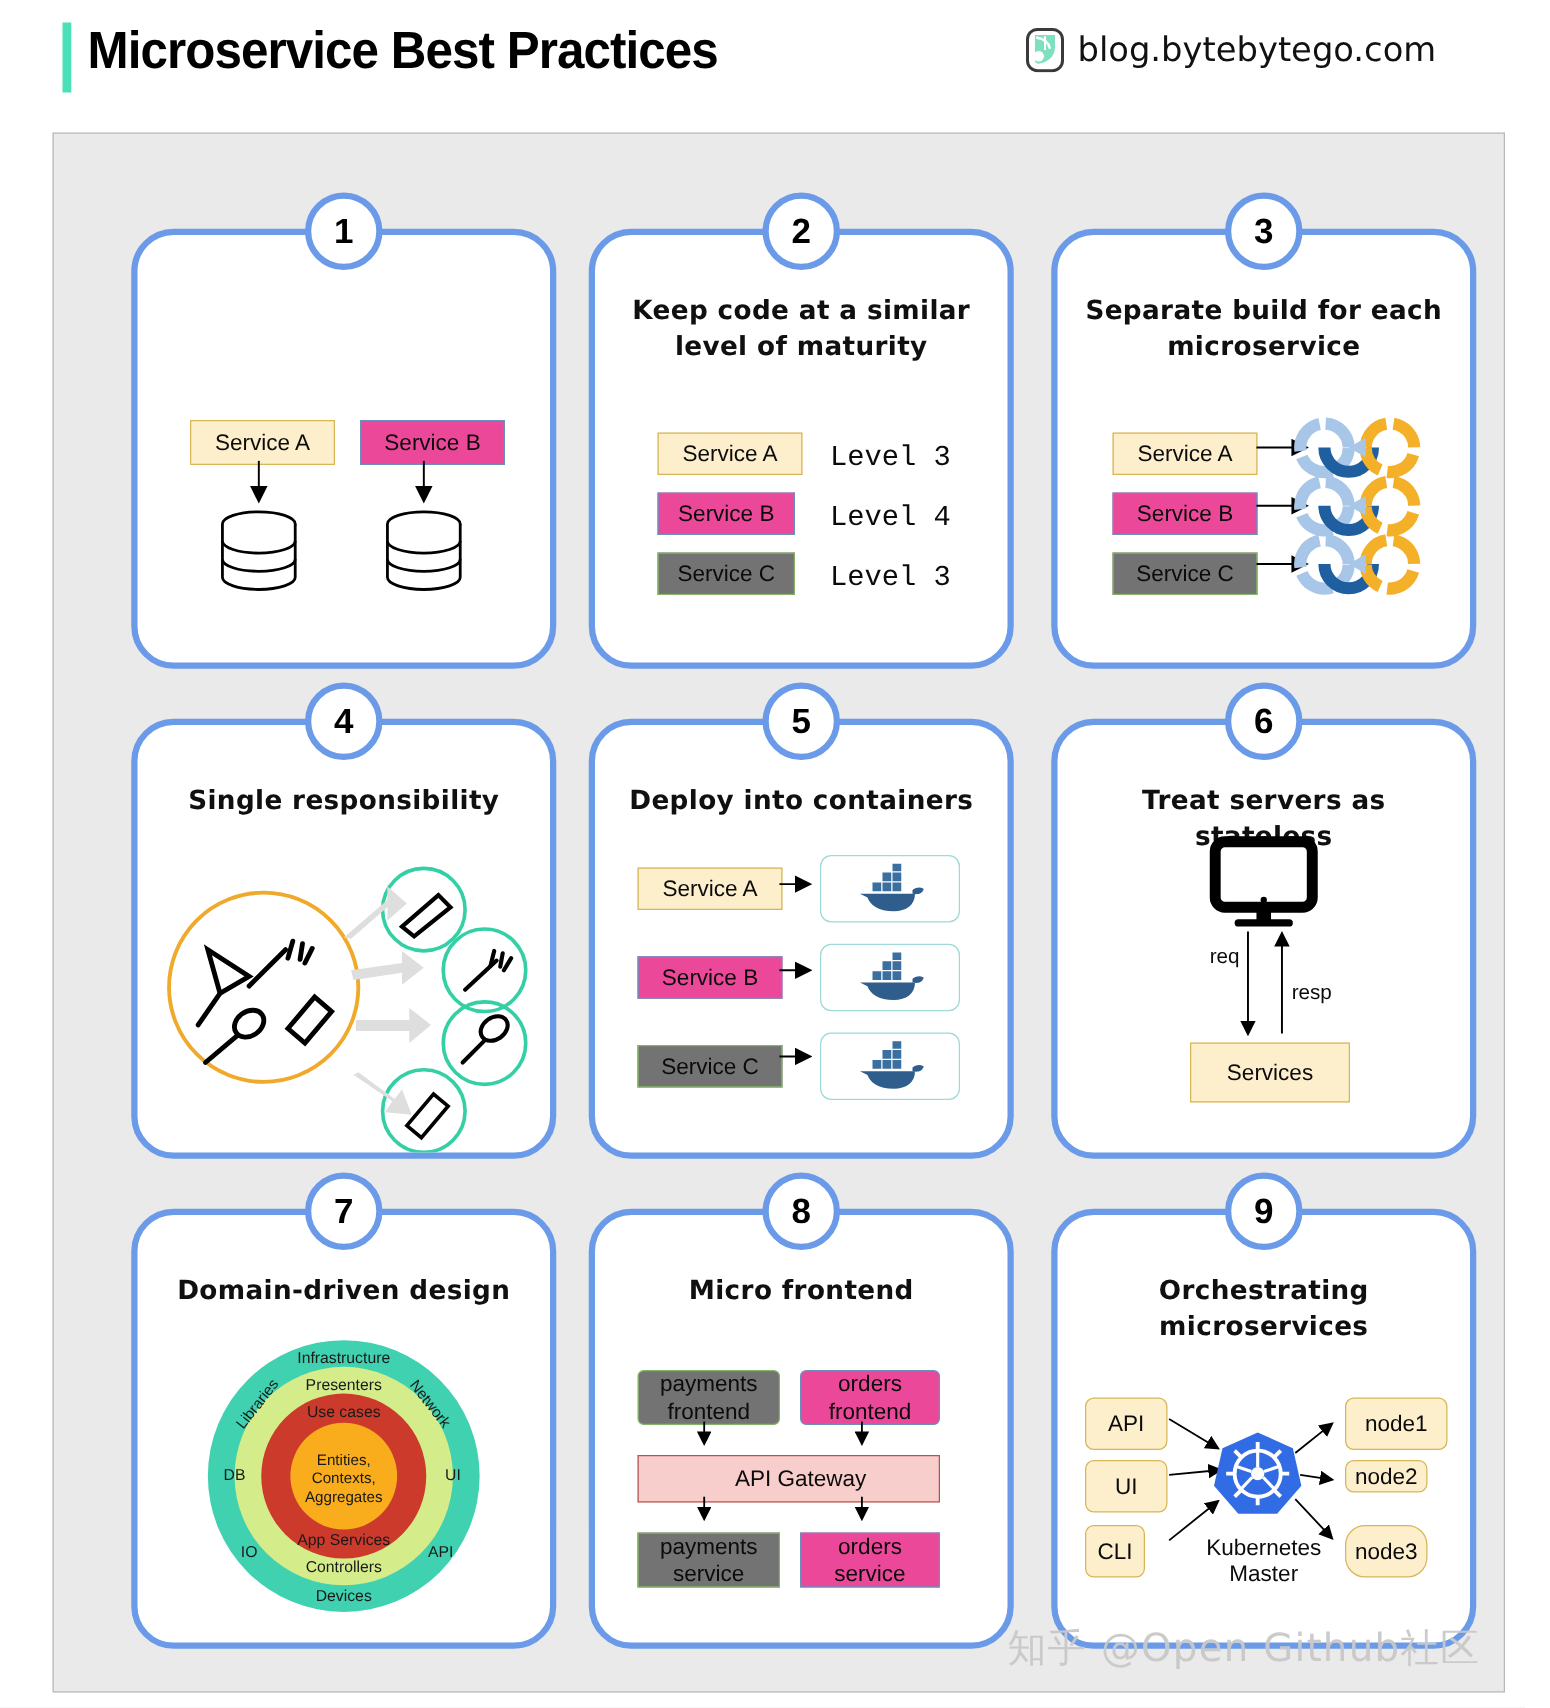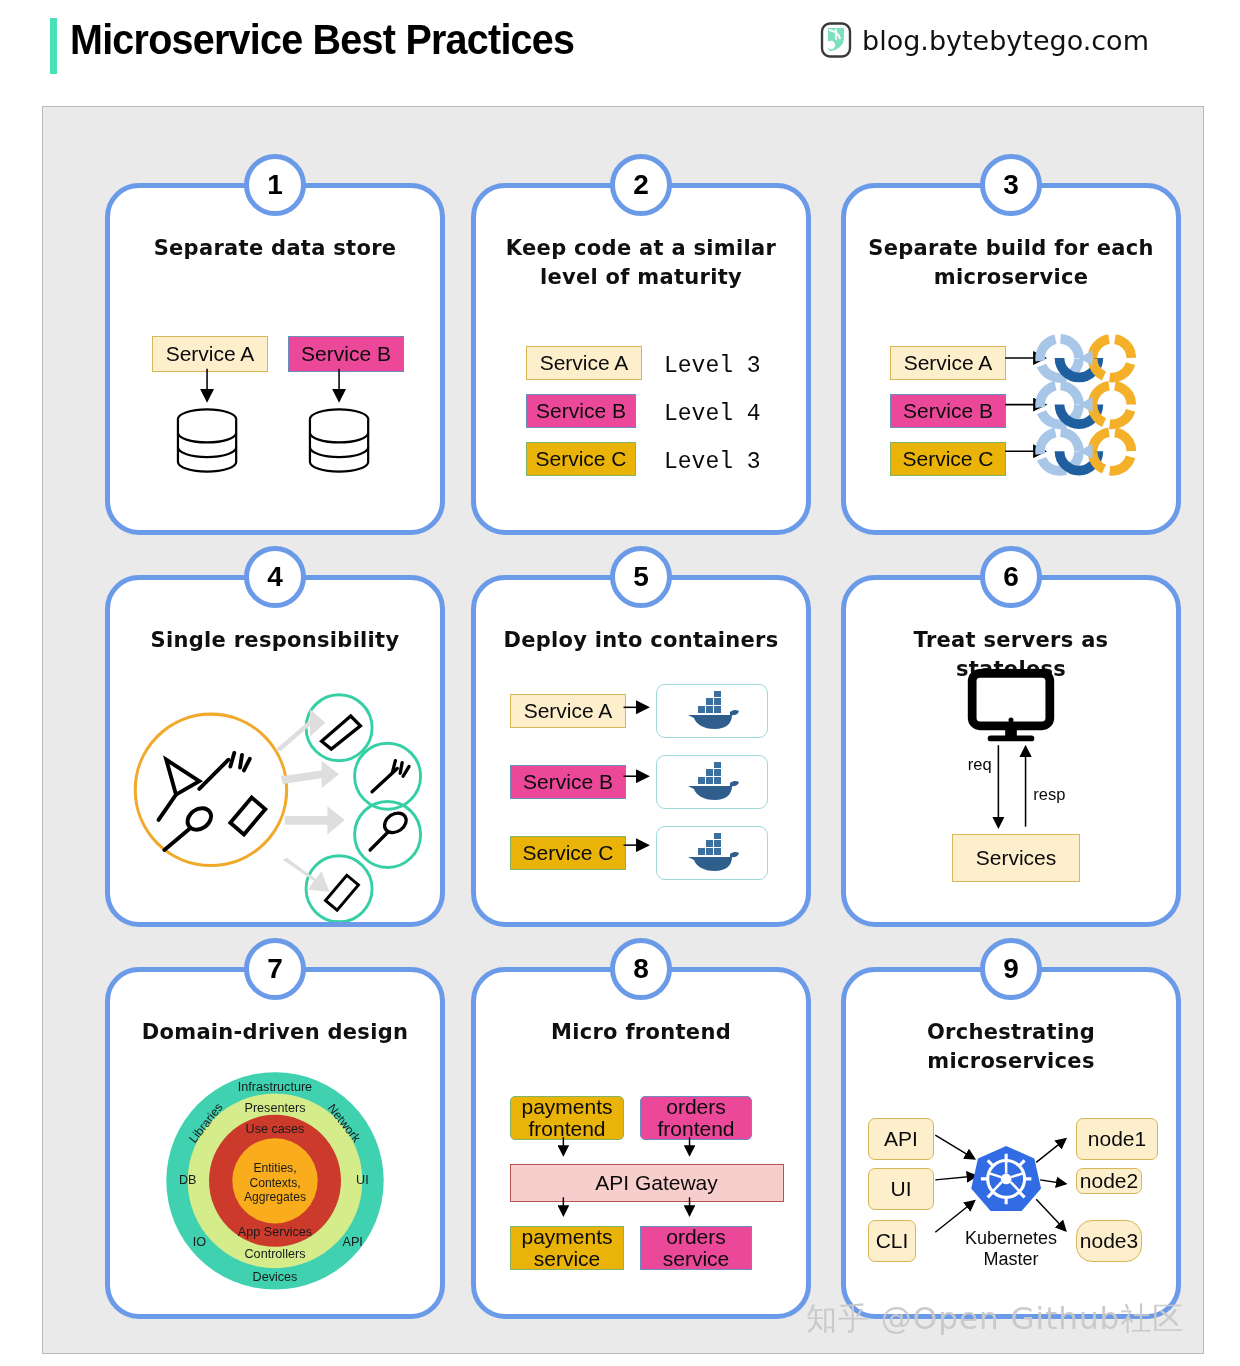--- a/index.html
+++ b/index.html
@@ -84,27 +84,27 @@
     padding: 0 12px;
   }
 
   .card-body { position: absolute; left: 0; top: 0; width: 100%; height: 100%; }
 
   
   .chip {
     position: absolute;
     display: flex; align-items: center; justify-content: center;
     font-family: "Liberation Sans", sans-serif;
-    font-size: 21px; color: #0b0b0b;
+    font-size: 18px; color: #0b0b0b;
     border-width: 1.5px; border-style: solid;
     text-align: center; line-height: 22px;
   }
   .c-yellow { background: #fdeecc; border-color: #d6b656; }
   .c-blue   { background: #ec4899; border-color: #6c8ebf; }
-  .c-green  { background: #eab308; border-color: #82b366; }
+  .c-green  { background: #737373; border-color: #82b366; }
   .c-pink   { background: #f8cecc; border-color: #b85450; }
 
   .plain-label {
     position: absolute;
     font-family: Liberation Mono, monospace;
     font-size: 23px; color: #0b0b0b;
   }
 
   .svg-layer {
     position: absolute; left: 0; top: 0; width: 100%; height: 100%;
@@ -146,21 +146,20 @@
     </svg>
     <span class="brand-text">blog.bytebytego.com</span>
   </div>
 </div>
 
 <div class="panel">
 <div class="grid">
 
   <div class="card card-0">
     <div class="badge">1</div>
-    <div class="card-title">Separate data store</div>
     <div class="card-body">
       <div class="chip c-yellow" style="left:42px; top:148px; width:116px; height:36px;">Service A</div>
       <div class="chip c-blue" style="left:178px; top:148px; width:116px; height:36px;">Service B</div>
       <svg class="svg-layer" viewBox="0 0 340 352">
         <defs>
           <marker id="ar" markerWidth="9" markerHeight="9" refX="7" refY="4.5" orient="auto">
             <path d="M0,0 L9,4.5 L0,9 z" fill="#000"></path>
           </marker>
         </defs>
         <line x1="100" y1="186" x2="100" y2="218" stroke="#000" stroke-width="1.6" marker-end="url(#ar)"></line>
@@ -402,21 +401,21 @@
       </svg>
     </div>
   </div>
 
   <div class="card card-7">
     <div class="badge">8</div>
     <div class="card-title">Micro frontend</div>
     <div class="card-body">
       <div class="chip c-green" style="left:34px; top:124px; width:114px; height:44px; border-radius:5px;">payments frontend</div>
       <div class="chip c-blue" style="left:164px; top:124px; width:112px; height:44px; border-radius:5px;">orders frontend</div>
-      <div class="chip c-pink" style="left:34px; top:192px; width:274px; height:38px;padding-left:19px;">API Gateway</div>
+      <div class="chip c-pink" style="left:34px; top:192px; width:242px; height:38px;padding-left:19px;">API Gateway</div>
       <div class="chip c-green" style="left:34px; top:254px; width:114px; height:44px;">payments service</div>
       <div class="chip c-blue" style="left:164px; top:254px; width:112px; height:44px;">orders service</div>
       <svg class="svg-layer" viewBox="0 0 340 352">
         <defs>
           <marker id="ar8" markerWidth="8" markerHeight="8" refX="6.5" refY="4" orient="auto">
             <path d="M0,0 L8,4 L0,8 z" fill="#000"></path>
           </marker>
         </defs>
         <g stroke="#000" stroke-width="1.5" marker-end="url(#ar8)">
           <line x1="90" y1="170" x2="90" y2="188"></line>

